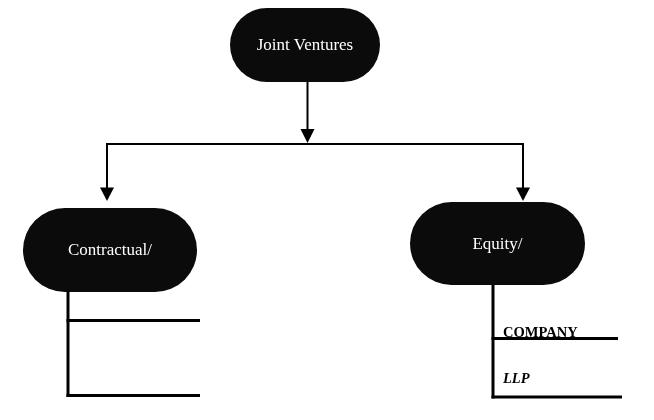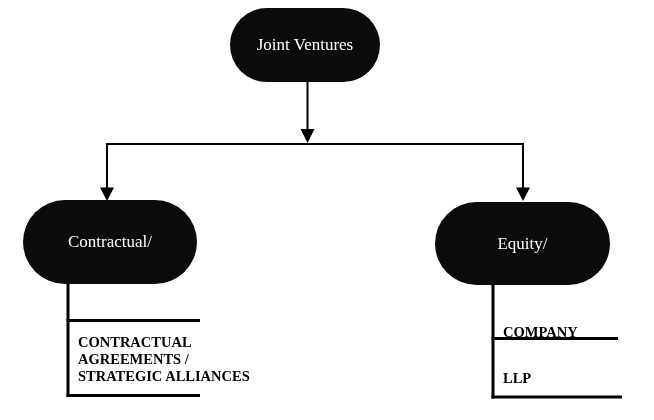--- a/index.html
+++ b/index.html
@@ -41,45 +41,45 @@
     text-align: center;
     font-size: 17px;
     line-height: 22px;
   }
   .node-root {
     left: 230px; top: 8px;
     width: 150px; height: 74px;
     border-radius: 37px;
   }
   .node-left {
-    left: 23px; top: 200px;
+    left: 23px; top: 208px;
     width: 174px; height: 84px;
     border-radius: 42px;
   }
   .node-right {
-    left: 435px; top: 202px;
+    left: 410px; top: 202px;
     width: 175px; height: 83px;
     border-radius: 42px;
   }
   .sublabel {
     position: absolute;
     color: var(--label-text);
     font-weight: bold;
     font-size: 14.5px;
     line-height: 17px;
     white-space: nowrap;
   }
   .sublabel.wrap {
     white-space: normal;
     width: 197px;
   }
   .lbl-partnership { left: 78px; top: 300px; }
   .lbl-contractual { left: 78px; top: 334px; }
   .lbl-company { left: 503px; top: 324px; }
-  .lbl-llp { left: 503px; top: 370px; }
+  .lbl-llp { left: 503px; top: 370px; font-style: italic; }
 </style>
 </head>
 <body>
 
 <div class="stage">
 
   <svg class="connectors" viewBox="0 0 654 420" xmlns="http://www.w3.org/2000/svg">
 
     <line class="thin" x1="307.5" y1="82" x2="307.5" y2="130"></line>
     <polygon points="307.5,143 300.5,129 314.5,129"></polygon>
@@ -107,19 +107,18 @@
 
   <div class="node node-left">
     <span>Contractual/</span>
   </div>
 
   <div class="node node-right">
     <span>Equity/</span>
   </div>
 
 
-  <div class="sublabel wrap lbl-contractual">CONTRACTUAL AGREEMENTS / STRATEGIC ALLIANCES</div>
 
   <div class="sublabel lbl-company">COMPANY</div>
 
   <div class="sublabel lbl-llp">LLP</div>
 
 </div>
 
 </body></html>

